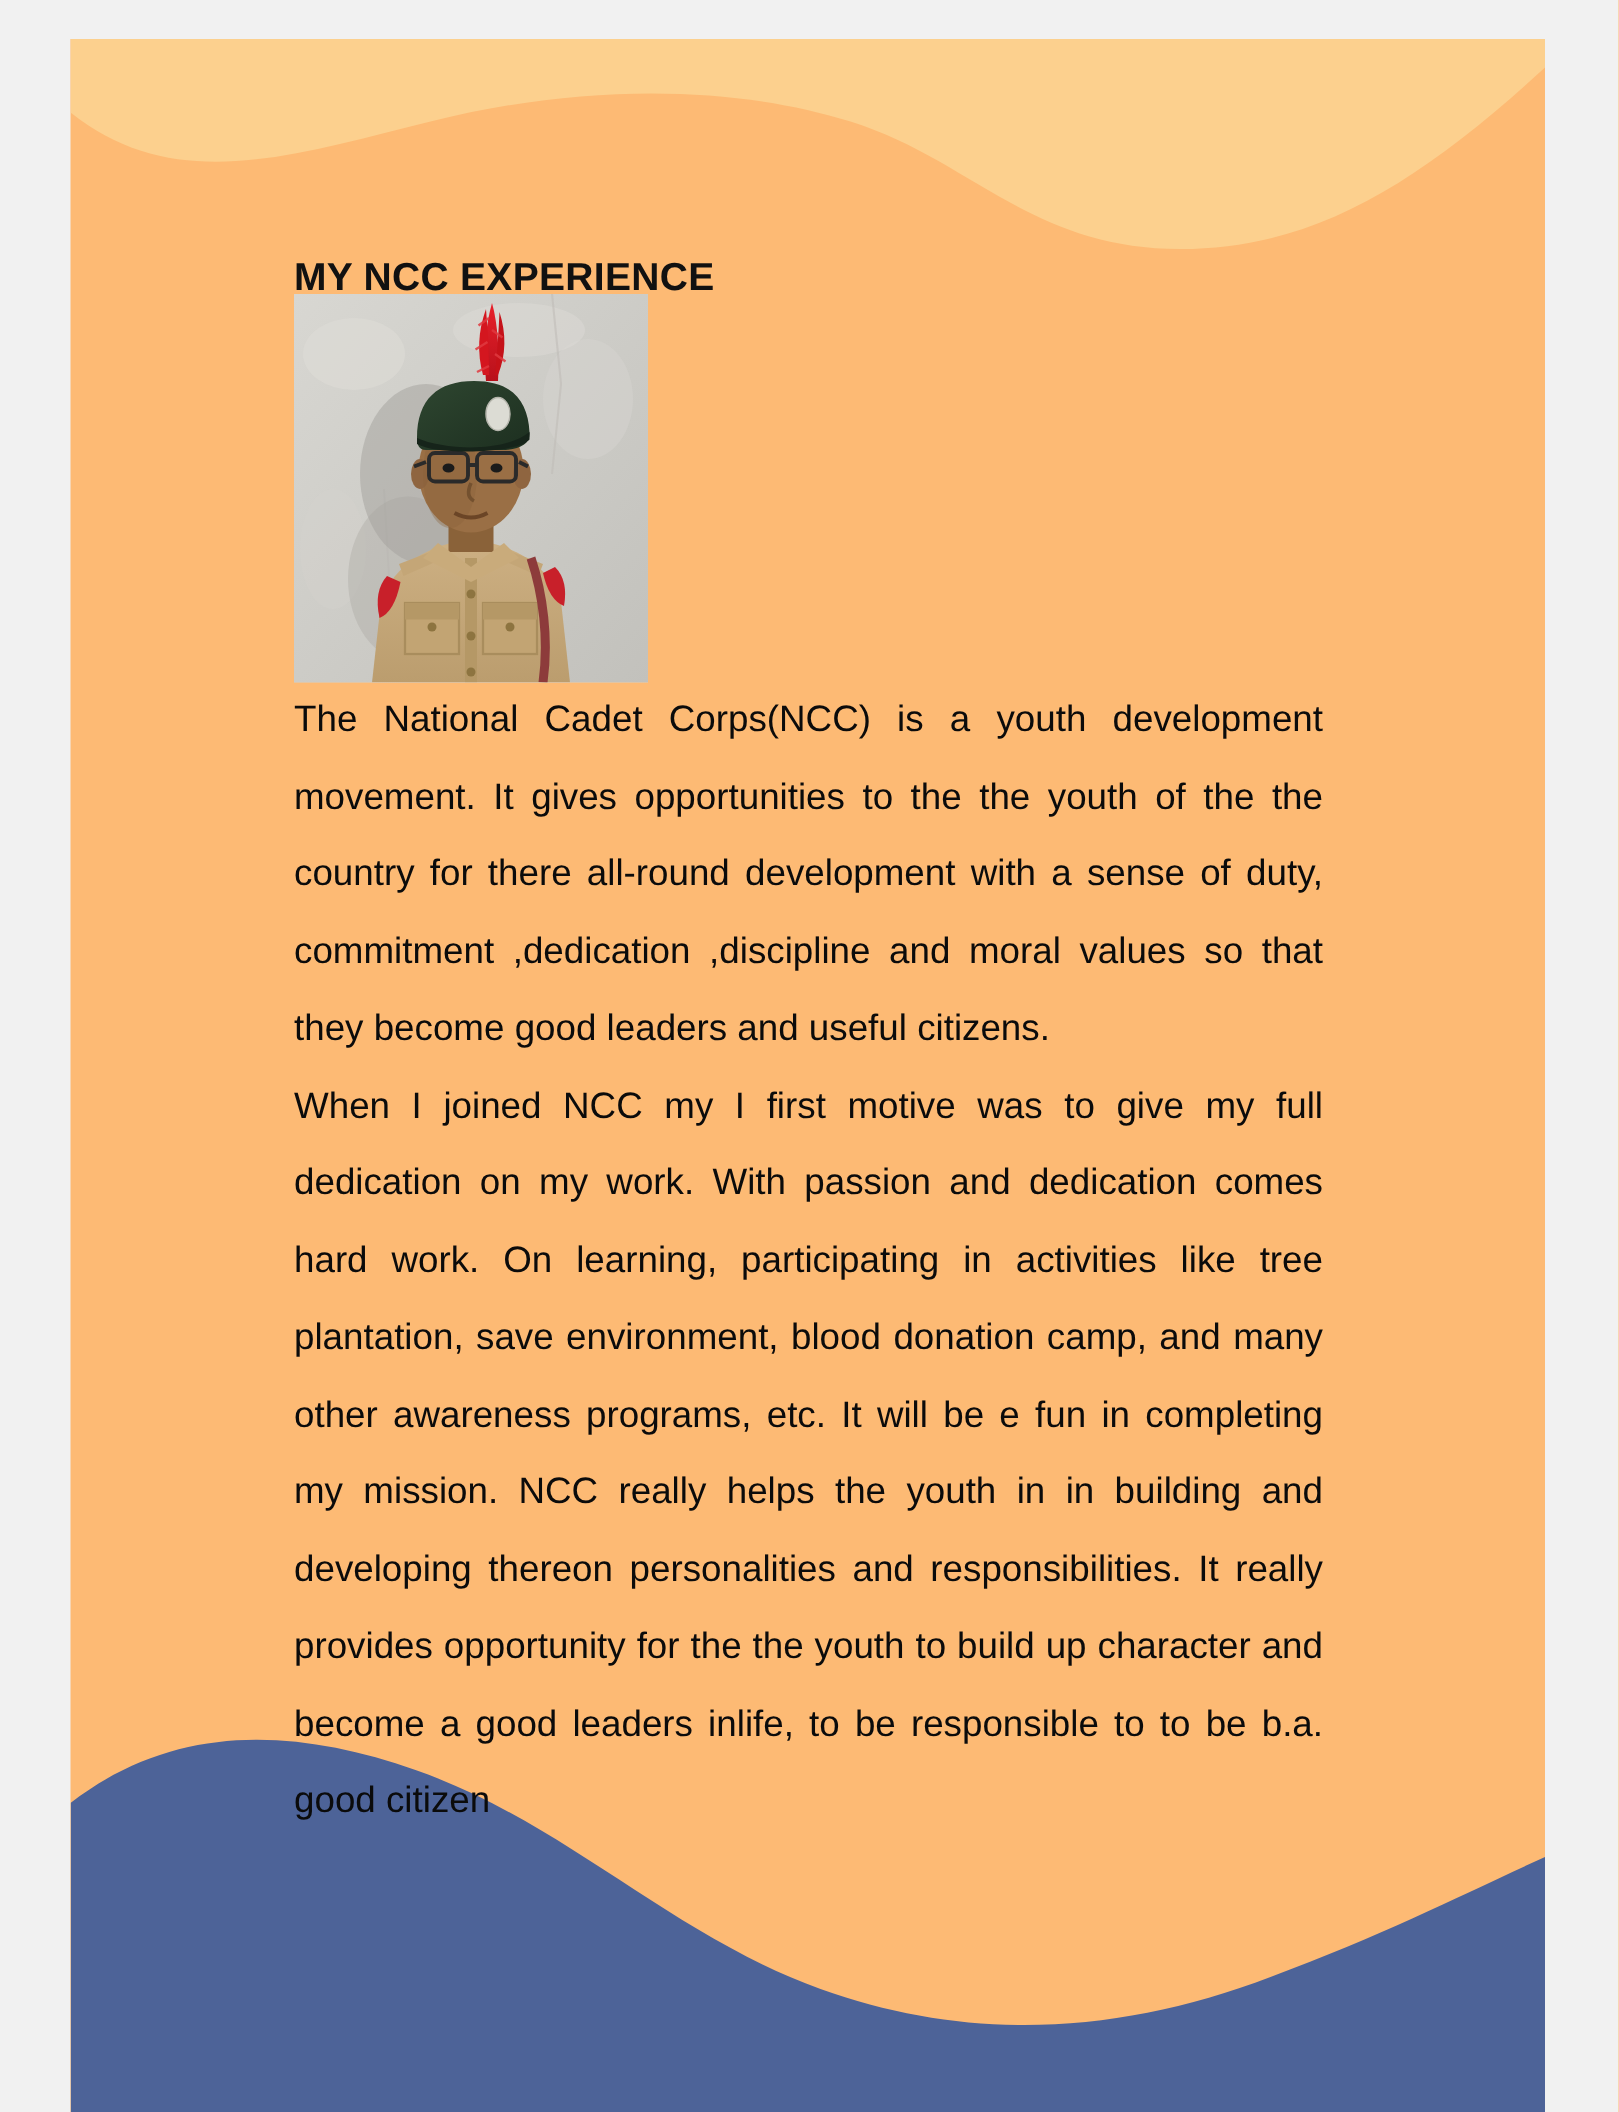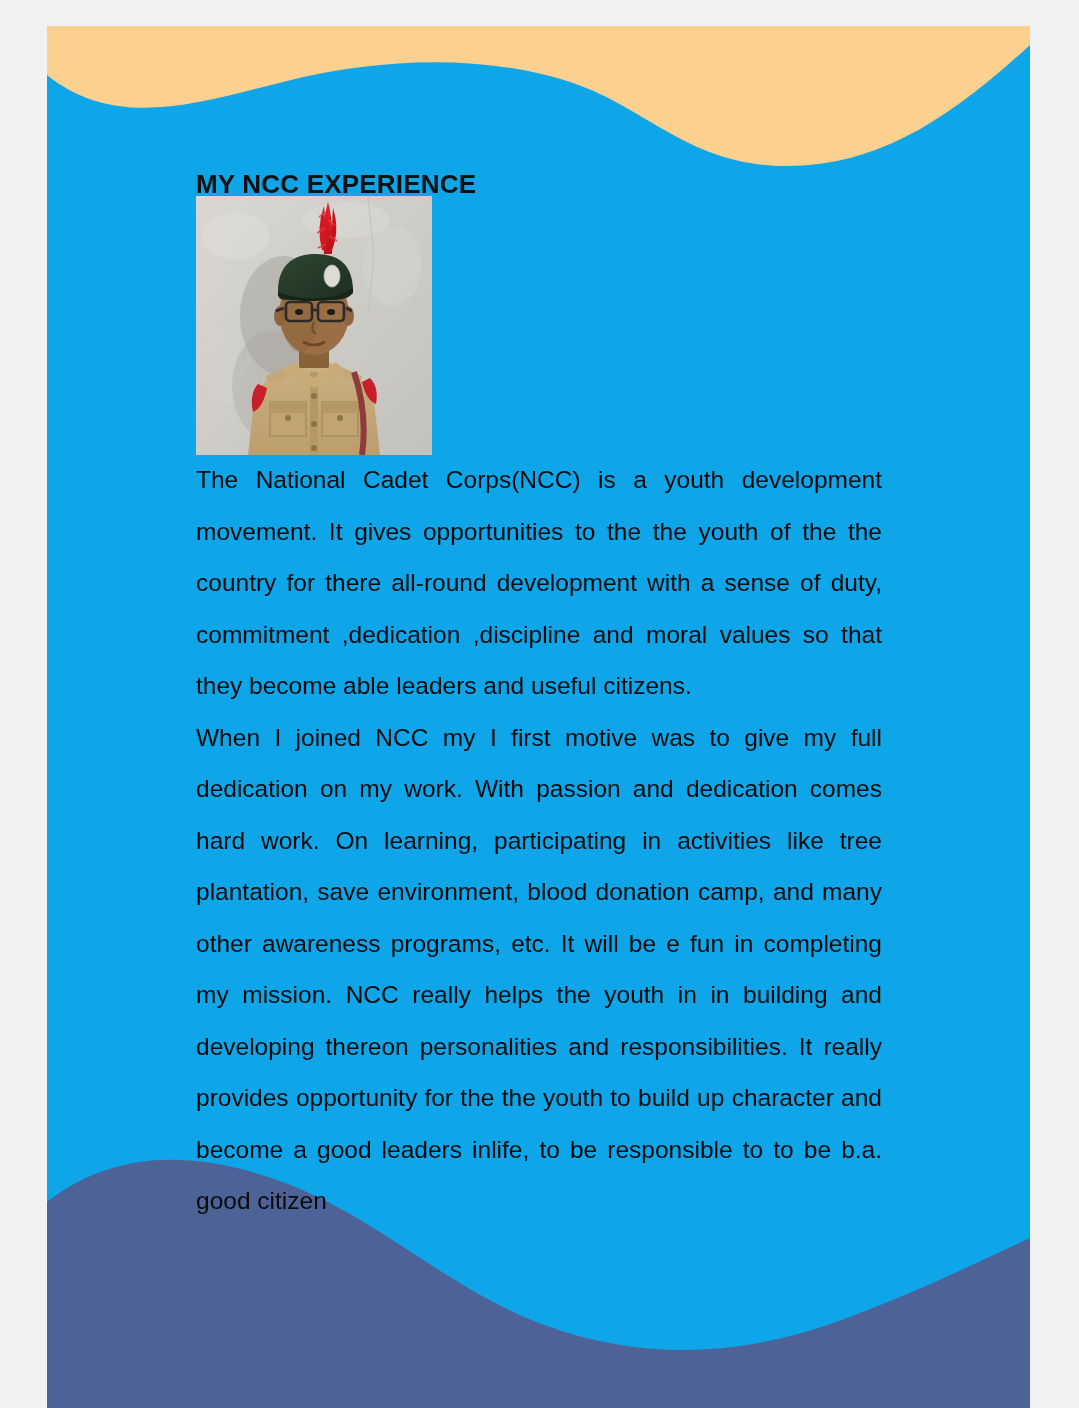--- a/index.html
+++ b/index.html
@@ -22,21 +22,21 @@
     height: 1408px;
   }
 
   
   #page {
     position: absolute;
     left: 47px;
     top: 26px;
     width: 983px;
     height: 1382px;
-    background: #0ea5e9;
+    background: #fdba74;
     overflow: hidden;
   }
 
   
   .wave {
     position: absolute;
     left: 0;
     width: 983px;
     display: block;
   }
@@ -227,19 +227,19 @@
                 <path d="M132,24 l7,5"></path>
               <path d="M129,32 l-8,5"></path>
                 <path d="M134,40 l7,5"></path>
               <path d="M130,48 l-8,4"></path>
             </g>
           </g>
         </svg>
       </div>
 
       <div id="body-text">
-        <p>The National Cadet Corps(NCC) is a youth development movement. It gives opportunities to the the youth of the the country for there all-round development with a sense of duty, commitment ,dedication ,discipline and moral values so that they become able leaders and useful citizens.</p>
+        <p>The National Cadet Corps(NCC) is a youth development movement. It gives opportunities to the the youth of the the country for there all-round development with a sense of duty, commitment ,dedication ,discipline and moral values so that they become good leaders and useful citizens.</p>
         <p>When I joined NCC my I first motive was to give my full dedication on my work. With passion and dedication comes hard work. On learning, participating in activities like tree plantation, save environment, blood donation camp, and many other awareness programs, etc. It will be e fun in completing my mission. NCC really helps the youth in in building and developing thereon personalities and responsibilities. It really provides opportunity for the the youth to build up character and become a good leaders inlife, to be responsible to to be b.a. good citizen</p>
       </div>
 
     </div>
   </div>
 </div>
 
 </body></html>

